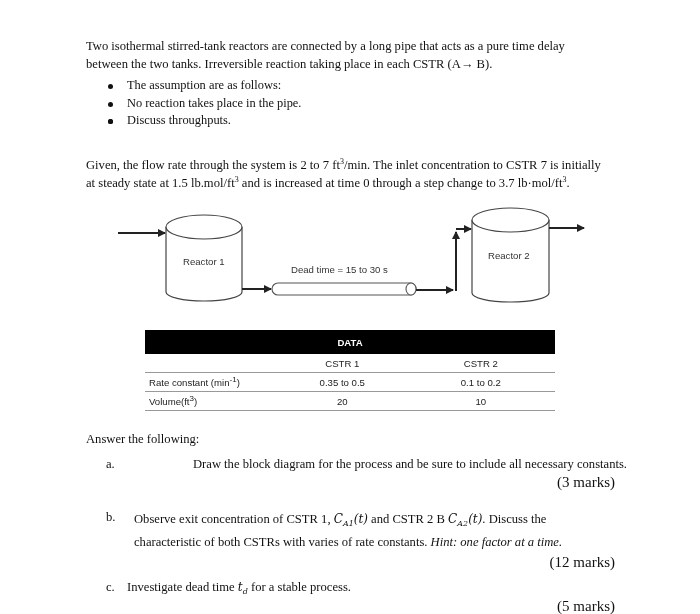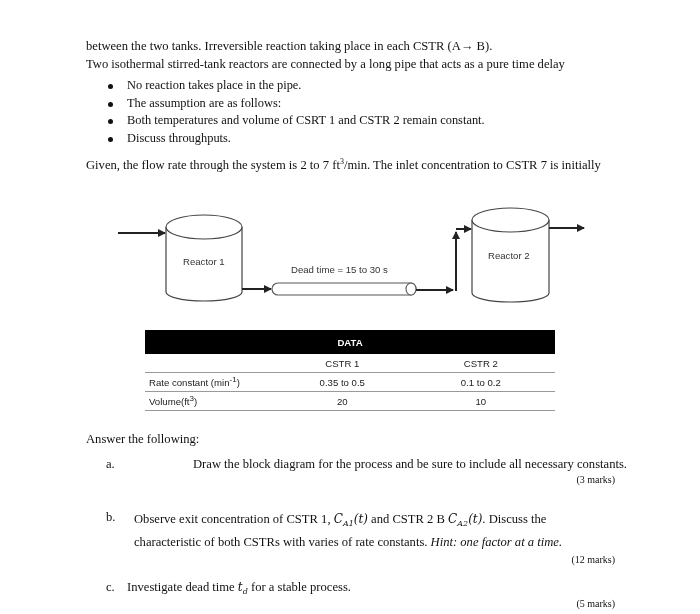--- a/index.html
+++ b/index.html
@@ -13,41 +13,42 @@
   sup { font-size: 8px; line-height: 0; }
   .sans { font-family: "Liberation Sans", "DejaVu Sans", sans-serif; }
   .diagram-label { font-size: 9.6px; color: #333; }
   .data-table { left: 145px; top: 330px; width: 410px; border-collapse: collapse; font-size: 9.6px; color: #222; }
   .data-table td { padding: 0; height: 18px; vertical-align: middle; border-bottom: 1.5px solid #999; }
   .data-table .hdr td { background: #000; color: #fff; font-weight: bold; text-align: center; height: 24px; border-bottom: none; }
   .data-table .c1 { width: 130px; padding-left: 4px; text-align: left; }
   .data-table .c2 { width: 130px; text-align: center; }
   .data-table .c3 { width: 150px; text-align: center; }
   .q-label { font-size: 12.6px; }
-  .marks { font-size: 10px; text-align: right; }
+  .marks { font-size: 15px; text-align: right; }
   i.math { font-family: "DejaVu Serif", serif; font-style: italic; font-size: 12px; text-align: right; }
   i.math sub { font-size: 8px; }
 </style>
 </head>
 <body>
 
 <div class="abs para" style="left:86px; top:37px; width:540px;">
+  <div>Two isothermal stirred-tank reactors are connected by a long pipe that acts as a pure time delay</div>
   <div>between the two tanks. Irreversible reaction taking place in each CSTR (A→ B).</div>
-  <div>Two isothermal stirred-tank reactors are connected by a long pipe that acts as a pure time delay</div>
 </div>
 
 <ul class="abs bullet-list">
+  <li><span class="dot"></span><span>The assumption are as follows:</span></li>
   <li><span class="dot"></span><span>No reaction takes place in the pipe.</span></li>
-  <li><span class="dot"></span><span>The assumption are as follows:</span></li>
-  <li><span class="dot"></span><span>Both temperatures and volume of CSRT 1 and CSTR 2 remain constant.</span></li>
+  <li><span class="dot"></span></li>
   <li><span class="dot"></span><span>Discuss throughputs.</span></li>
 </ul>
 
 <div class="abs para" style="left:86px; top:156px; width:540px;">
   <div><span>Given, the flow rate through the system is 2 to 7 ft</span><sup>3</sup><span>/min. The inlet concentration to CSTR 7 is initially</span></div>
+  <div><span>at steady state at 1.5 lb.mol/ft</span><sup>3</sup><span> and is increased at time 0 through a step change to 3.7 lb·mol/ft</span><sup>3</sup><span>.</span></div>
 </div>
 
 <svg class="abs" style="left:0; top:0;" width="700" height="614" viewBox="0 0 700 614">
   <defs>
     <marker id="arrowhead" markerWidth="8" markerHeight="8" refX="7" refY="4" orient="auto" markerUnits="userSpaceOnUse">
       <path d="M0,0 L8,4 L0,8 Z" fill="#222"></path>
     </marker>
   </defs>
 
   <g>

